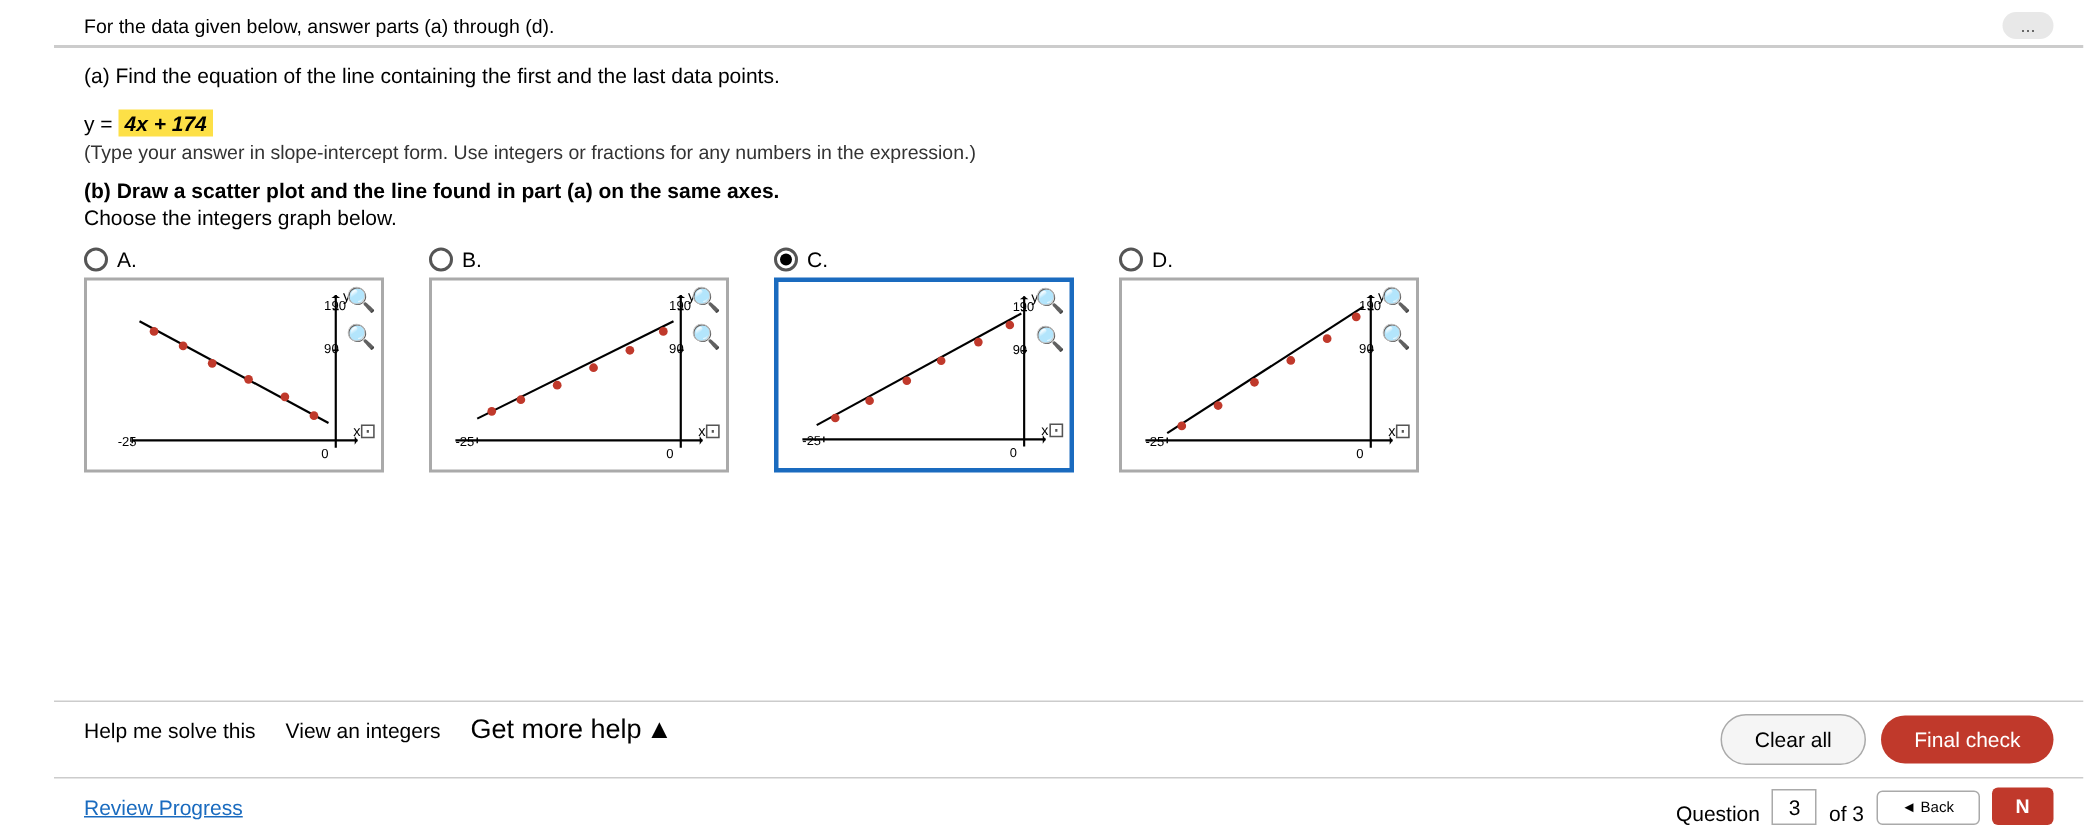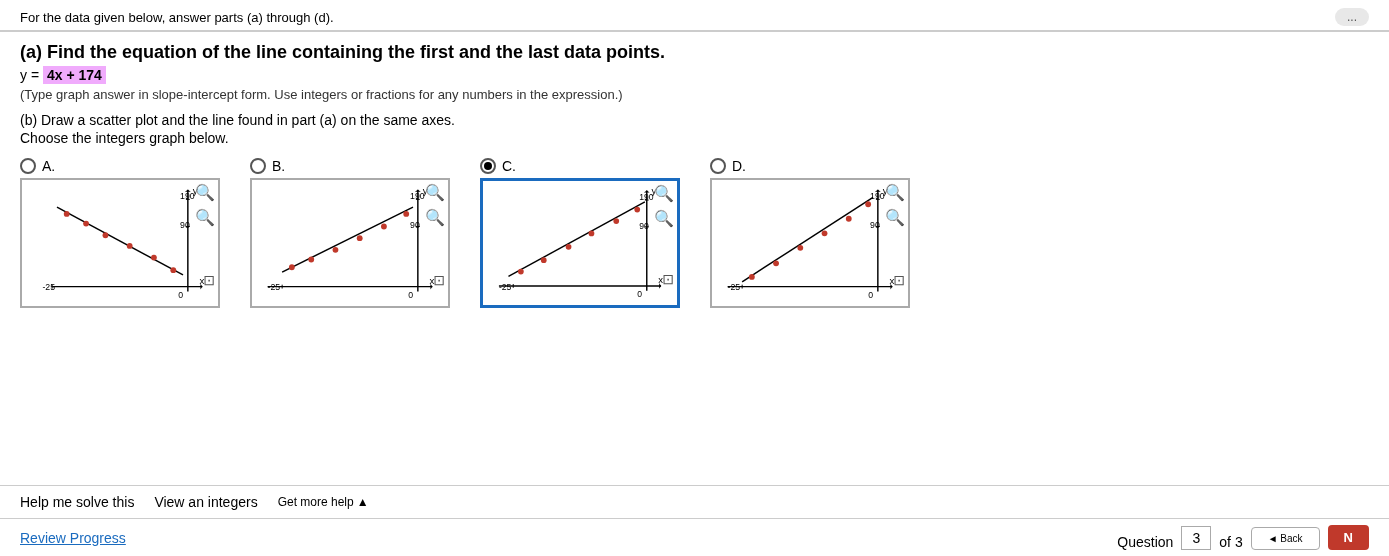--- a/index.html
+++ b/index.html
@@ -10,62 +10,64 @@
       color: #000;
       width: 1389px;
       min-height: 556px;
       overflow-x: hidden;
     }
 
     .page-wrapper {
       display: flex;
       flex-direction: column;
       height: 556px;
+      padding-left: 36px;
     }
 
     .top-bar {
       border-bottom: 2px solid #ccc;
       padding: 8px 20px 4px 20px;
       font-size: 13px;
       display: flex;
       align-items: center;
       justify-content: space-between;
     }
 
     .content-area {
       flex: 1;
       padding: 10px 20px 0 20px;
       overflow-y: auto;
     }
 
     .part-a-header {
-      font-weight: bold;
-      margin-bottom: 4px;
-      font-size: 18px;
+      font-weight: normal;
+      margin-bottom: 16px;
+      font-size: 14px;
     }
 
     .equation-line {
       margin-bottom: 4px;
       font-size: 14px;
     }
 
     .equation-value {
-      background: #f0abfc;
+      background: #fde047;
       padding: 1px 4px;
       font-weight: bold;
+      font-style: italic;
     }
 
     .instruction-text {
       font-size: 13px;
       color: #333;
       margin-bottom: 10px;
     }
 
     .part-b-header {
-      font-weight: normal;
+      font-weight: bold;
       margin-bottom: 2px;
       font-size: 14px;
       margin-top: 10px;
     }
 
     .choose-text {
       margin-bottom: 12px;
       font-size: 14px;
     }
 
@@ -180,21 +182,21 @@
       font-size: 14px;
       cursor: pointer;
       font-weight: 500;
     }
 
     .get-more-help {
       display: flex;
       align-items: center;
       gap: 3px;
       cursor: pointer;
-      font-size: 12px;
+      font-size: 18px;
       font-weight: 500;
     }
 
     .action-buttons {
       display: flex;
       gap: 10px;
       align-items: center;
     }
 
     .btn-clear-all {
@@ -294,21 +296,21 @@
     <button class="more-options-btn">...</button>
   </div>
 
   <div class="content-area">
 
     <div>
       <p class="part-a-header">(a) Find the equation of the line containing the first and the last data points.</p>
       <p class="equation-line">
         <span>y = </span><span class="equation-value">4x + 174</span>
       </p>
-      <p class="instruction-text">(Type graph answer in slope-intercept form. Use integers or fractions for any numbers in the expression.)</p>
+      <p class="instruction-text">(Type your answer in slope-intercept form. Use integers or fractions for any numbers in the expression.)</p>
     </div>
 
     <div>
       <p class="part-b-header">(b) Draw a scatter plot and the line found in part (a) on the same axes.</p>
       <p class="choose-text">Choose the integers graph below.</p>
 
       <div class="graphs-row">
 
         <div class="graph-option">
           <label class="radio-label">
@@ -467,20 +469,24 @@
 
   <div class="bottom-bar">
     <div class="help-links">
       <a class="help-link">Help me solve this</a>
       <a class="help-link">View an integers</a>
       <div class="get-more-help">
         <span>Get more help</span>
         <span>▲</span>
       </div>
     </div>
+    <div class="action-buttons">
+      <button class="btn-clear-all">Clear all</button>
+      <button class="btn-final-check">Final check</button>
+    </div>
   </div>
 
   <div class="footer-bar">
     <a class="review-progress">Review Progress</a>
     <div class="question-nav">
       <span>Question</span>
       <span class="question-num-box">3</span>
       <span>of 3</span>
       <button class="btn-back">◄ Back</button>
       <button class="btn-next">N</button>

